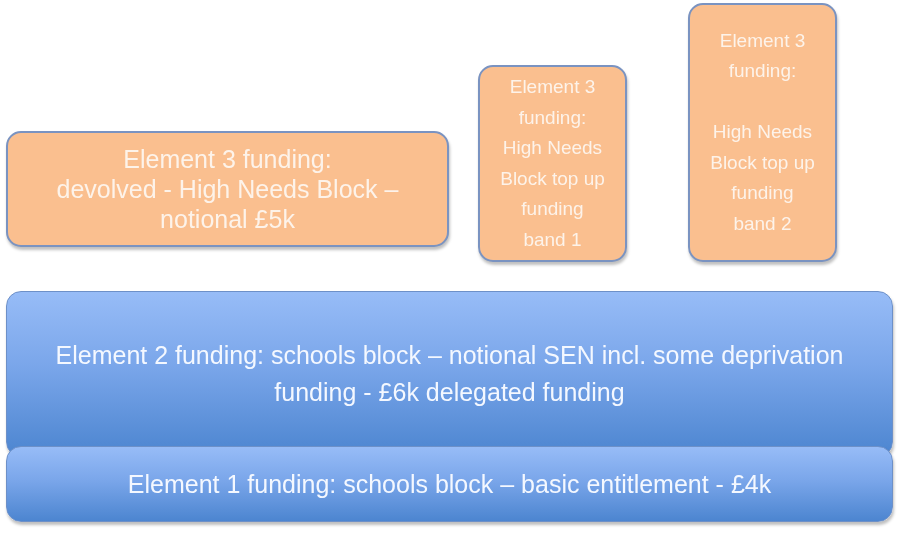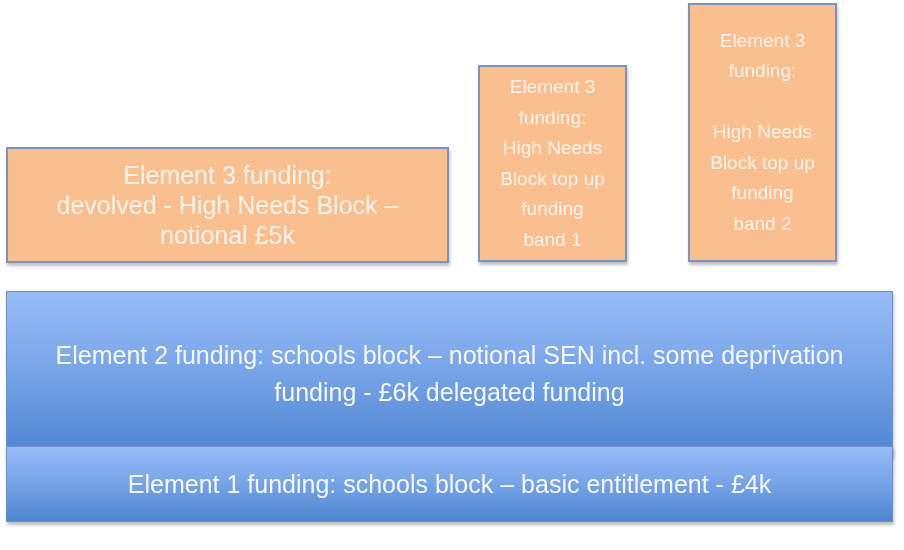--- a/index.html
+++ b/index.html
@@ -6,33 +6,34 @@
   body {
     width: 904px; height: 550px; background: #ffffff;
     position: relative; overflow: hidden;
     font-family: "Liberation Sans", "DejaVu Sans", sans-serif;
   }
   .box {
     position: absolute; box-sizing: border-box;
     display: flex; align-items: center; justify-content: center;
     text-align: center; color: #ffffff;
     box-shadow: 1px 3px 3px rgba(0,0,0,0.25);
+    border-radius: 15px;
   }
   .orange {
     background: #fabf8f;
     border: 2px solid #7a93c1;
     color: #fdf3ea;
   }
   .blue {
     background: linear-gradient(to bottom, #97bcf7 0%, #7aa6ea 45%, #4c85d0 100%);
     border: 1px solid #6d90c8;
     color: #f4f8ff;
   }
   .txt { white-space: pre-line; }
-  #o1 { left: 6px; top: 147px; width: 443px; height: 116px; font-size: 25px; line-height: 30px; }
+  #o1 { left: 6px; top: 131px; width: 443px; height: 116px; font-size: 25px; line-height: 30px; }
   #o2 { left: 478px; top: 65px; width: 149px; height: 197px; font-size: 19px; line-height: 30.5px; }
   #o3 { left: 688px; top: 3px; width: 149px; height: 259px; font-size: 19px; line-height: 30.5px; }
   #b2 { left: 6px; top: 291px; width: 887px; height: 166px; font-size: 25px; line-height: 37px; }
   #b1 { left: 6px; top: 446px; width: 887px; height: 76px; font-size: 25px; line-height: 30px; }
 </style>
 </head>
 <body>
 
 <div class="box orange" id="o1">
   <span class="txt">Element 3 funding:

